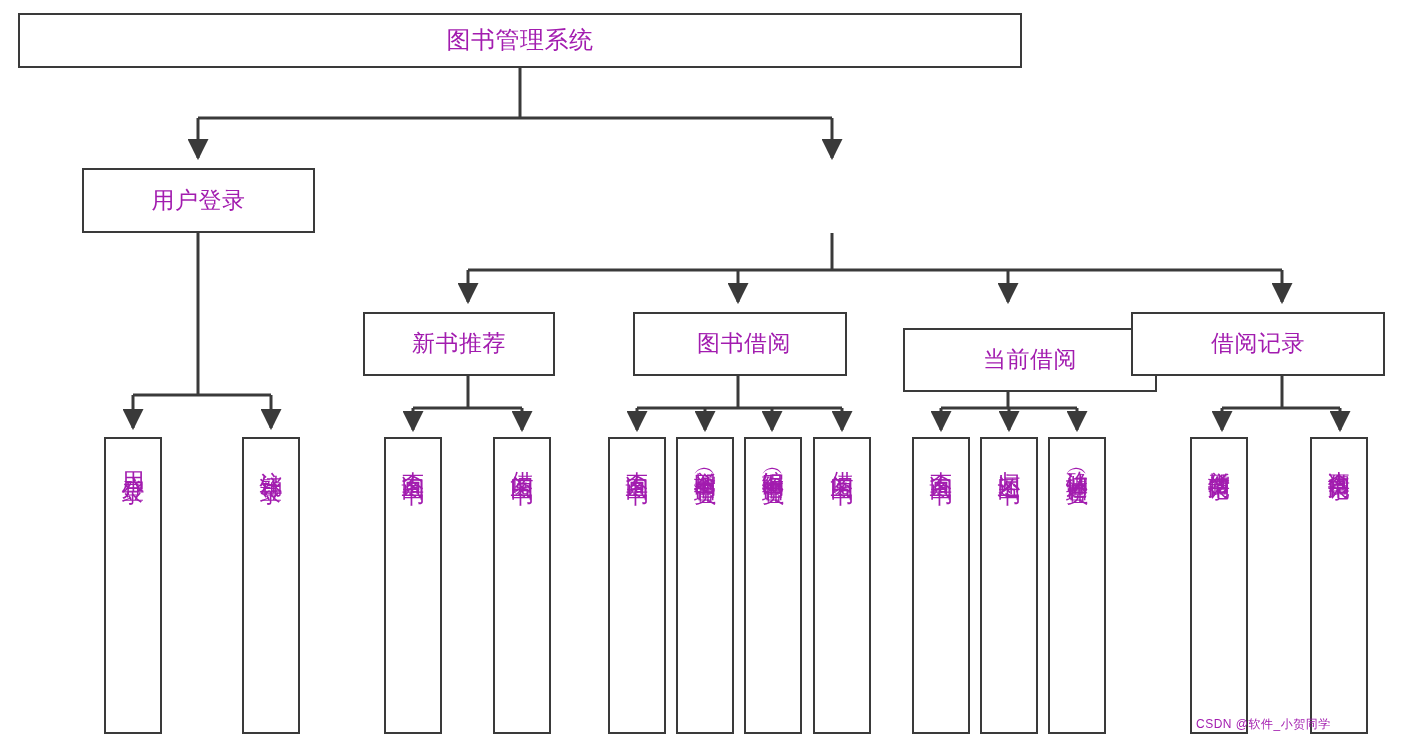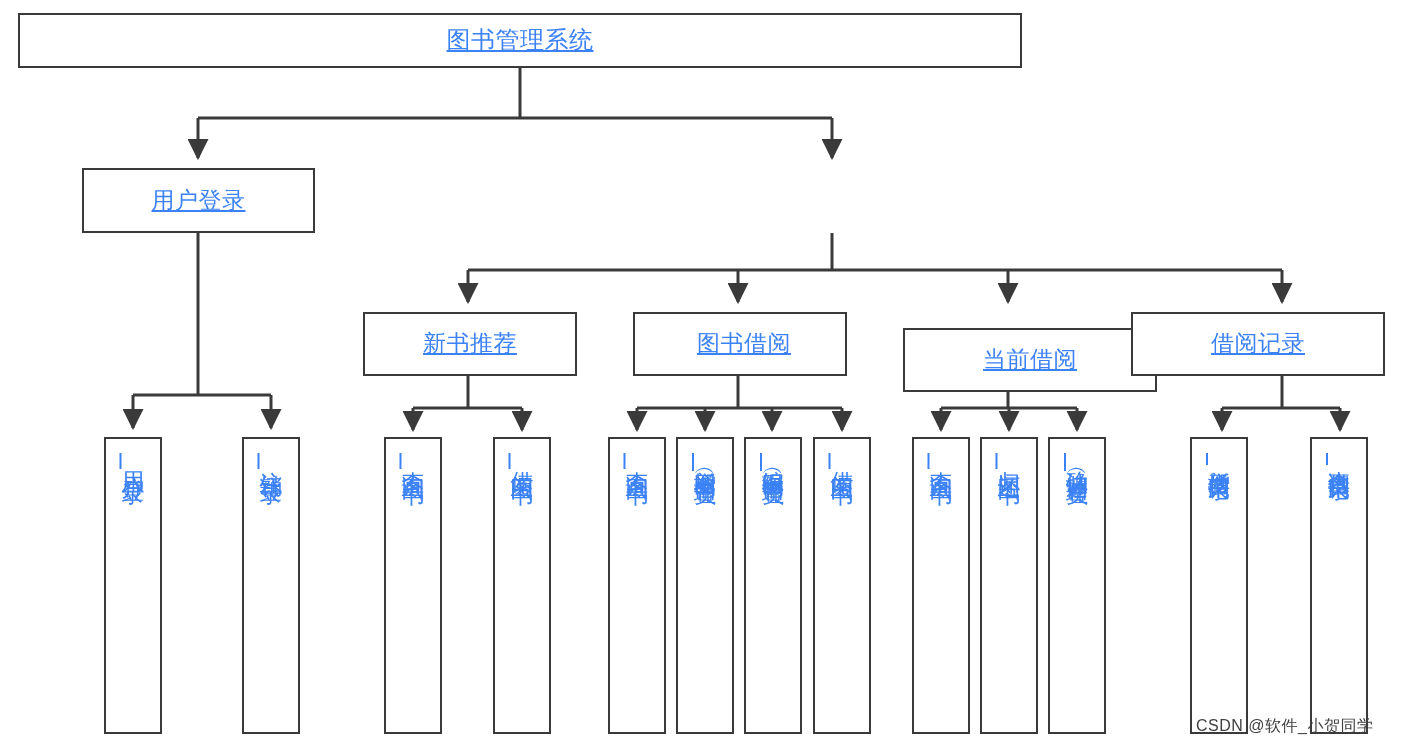--- a/index.html
+++ b/index.html
@@ -26,22 +26,21 @@
     pointer-events: none;
   }
   .node {
     position: absolute;
     box-sizing: border-box;
     border: 2.5px solid #3a3a3a;
     background: #ffffff;
     display: flex;
     align-items: center;
     justify-content: center;
-    color: #3b82f6;
-    text-decoration: underline;
+    color: #a21caf;
   }
   .node .label {
     display: block;
     text-align: center;
     line-height: 1.18;
     white-space: nowrap;
   }
   .node.horiz .label {
     font-size: 23px;
     letter-spacing: 0.5px;
@@ -60,22 +59,22 @@
     letter-spacing: 4px;
     line-height: 1;
     white-space: nowrap;
   }
   .node.vert.tall .label {
     font-size: 22px;
     letter-spacing: 2px;
   }
   .watermark {
     position: absolute;
-    font-size: 16px;
-    color: #404040;
+    font-size: 12px;
+    color: #a21caf;
     white-space: nowrap;
     letter-spacing: 0.5px;
   }
 </style>
 </head>
 <body>
 
 <div id="canvas">
 
   <svg class="connectors" viewBox="0 0 1405 747">
@@ -130,21 +129,21 @@
 
   <div class="node horiz root" style="left:18px; top:13px; width:1004px; height:55px;">
     <span class="label">图书管理系统</span>
   </div>
 
   <div class="node horiz" style="left:82px; top:168px; width:233px; height:65px;">
     <span class="label">用户登录</span>
   </div>
 
 
-  <div class="node horiz" style="left:363px; top:312px; width:214px; height:64px;">
+  <div class="node horiz" style="left:363px; top:312px; width:192px; height:64px;">
     <span class="label">新书推荐</span>
   </div>
 
   <div class="node horiz" style="left:633px; top:312px; width:214px; height:64px;padding-left:8px;">
     <span class="label">图书借阅</span>
   </div>
 
   <div class="node horiz" style="left:903px; top:328px; width:254px; height:64px;">
     <span class="label">当前借阅</span>
   </div>

